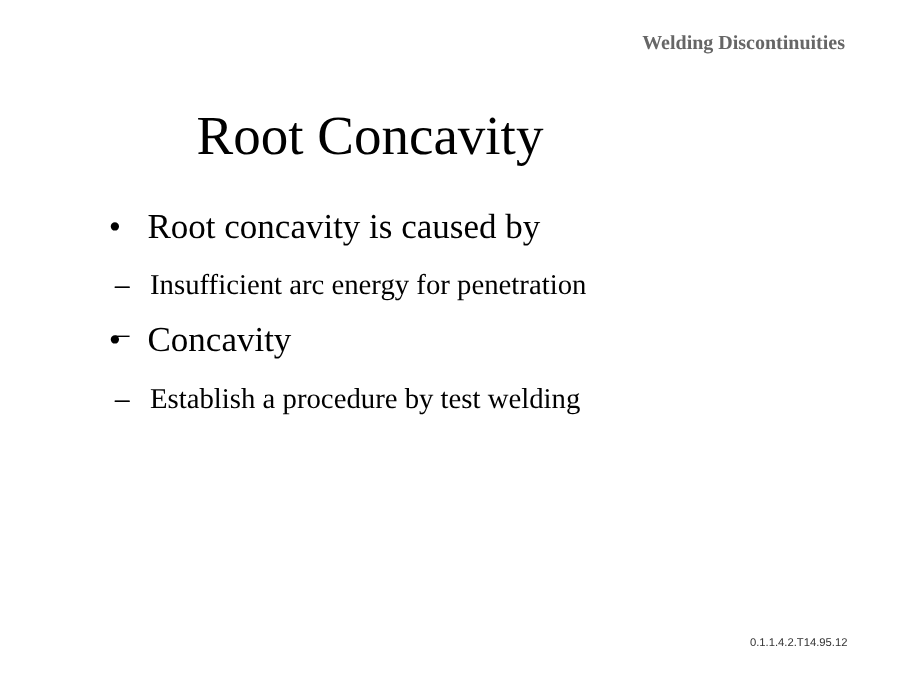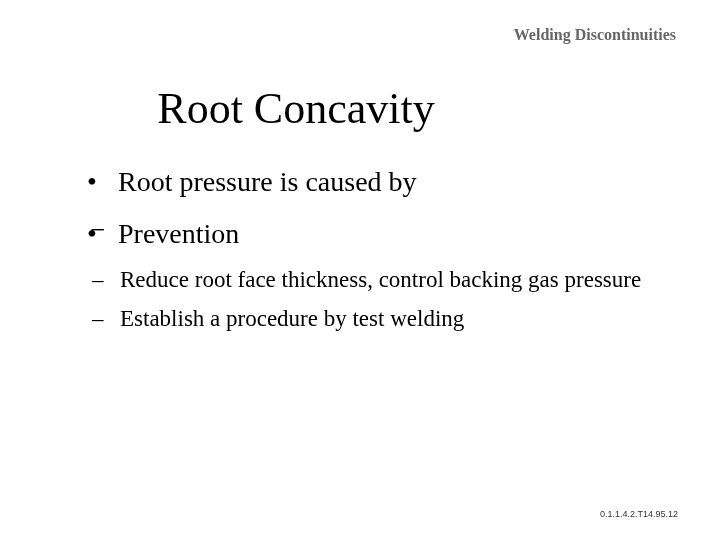--- a/index.html
+++ b/index.html
@@ -84,42 +84,42 @@
 </head>
 <body>
 
 <div class="header-label">Welding Discontinuities</div>
 
 <h1 class="slide-title">Root Concavity</h1>
 
 <div class="content">
   <div class="bullet">
     <span class="marker">•</span>
-    <span>Root pressure is caused by</span>
+    <span>Root concavity is caused by</span>
   </div>
   <div class="sub-list">
     <div class="sub">
       <span class="marker">–</span>
     </div>
     <div class="sub">
       <span class="marker">–</span>
+      <span>Insufficient arc energy for penetration</span>
     </div>
     <div class="sub">
       <span class="marker">–</span>
     </div>
   </div>
 
   <div class="bullet second">
     <span class="marker">•</span>
-    <span>Prevention</span>
+    <span>Concavity</span>
   </div>
   <div class="sub-list">
     <div class="sub">
       <span class="marker">–</span>
-      <span>Reduce root face thickness, control backing gas pressure</span>
     </div>
     <div class="sub">
       <span class="marker">–</span>
       <span>Establish a procedure by test welding</span>
     </div>
   </div>
 </div>
 
 <div class="footer-code">0.1.1.4.2.T14.95.12</div>
 

